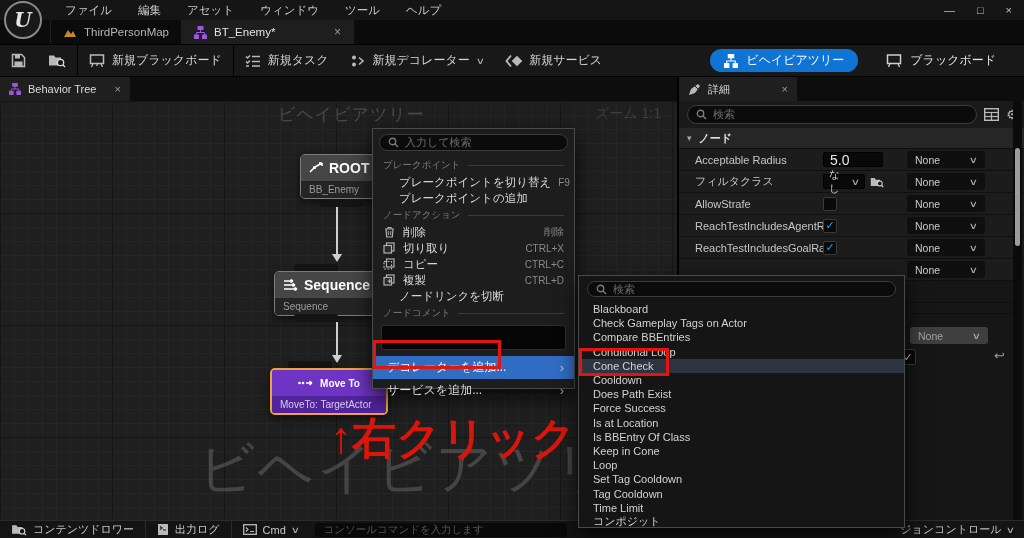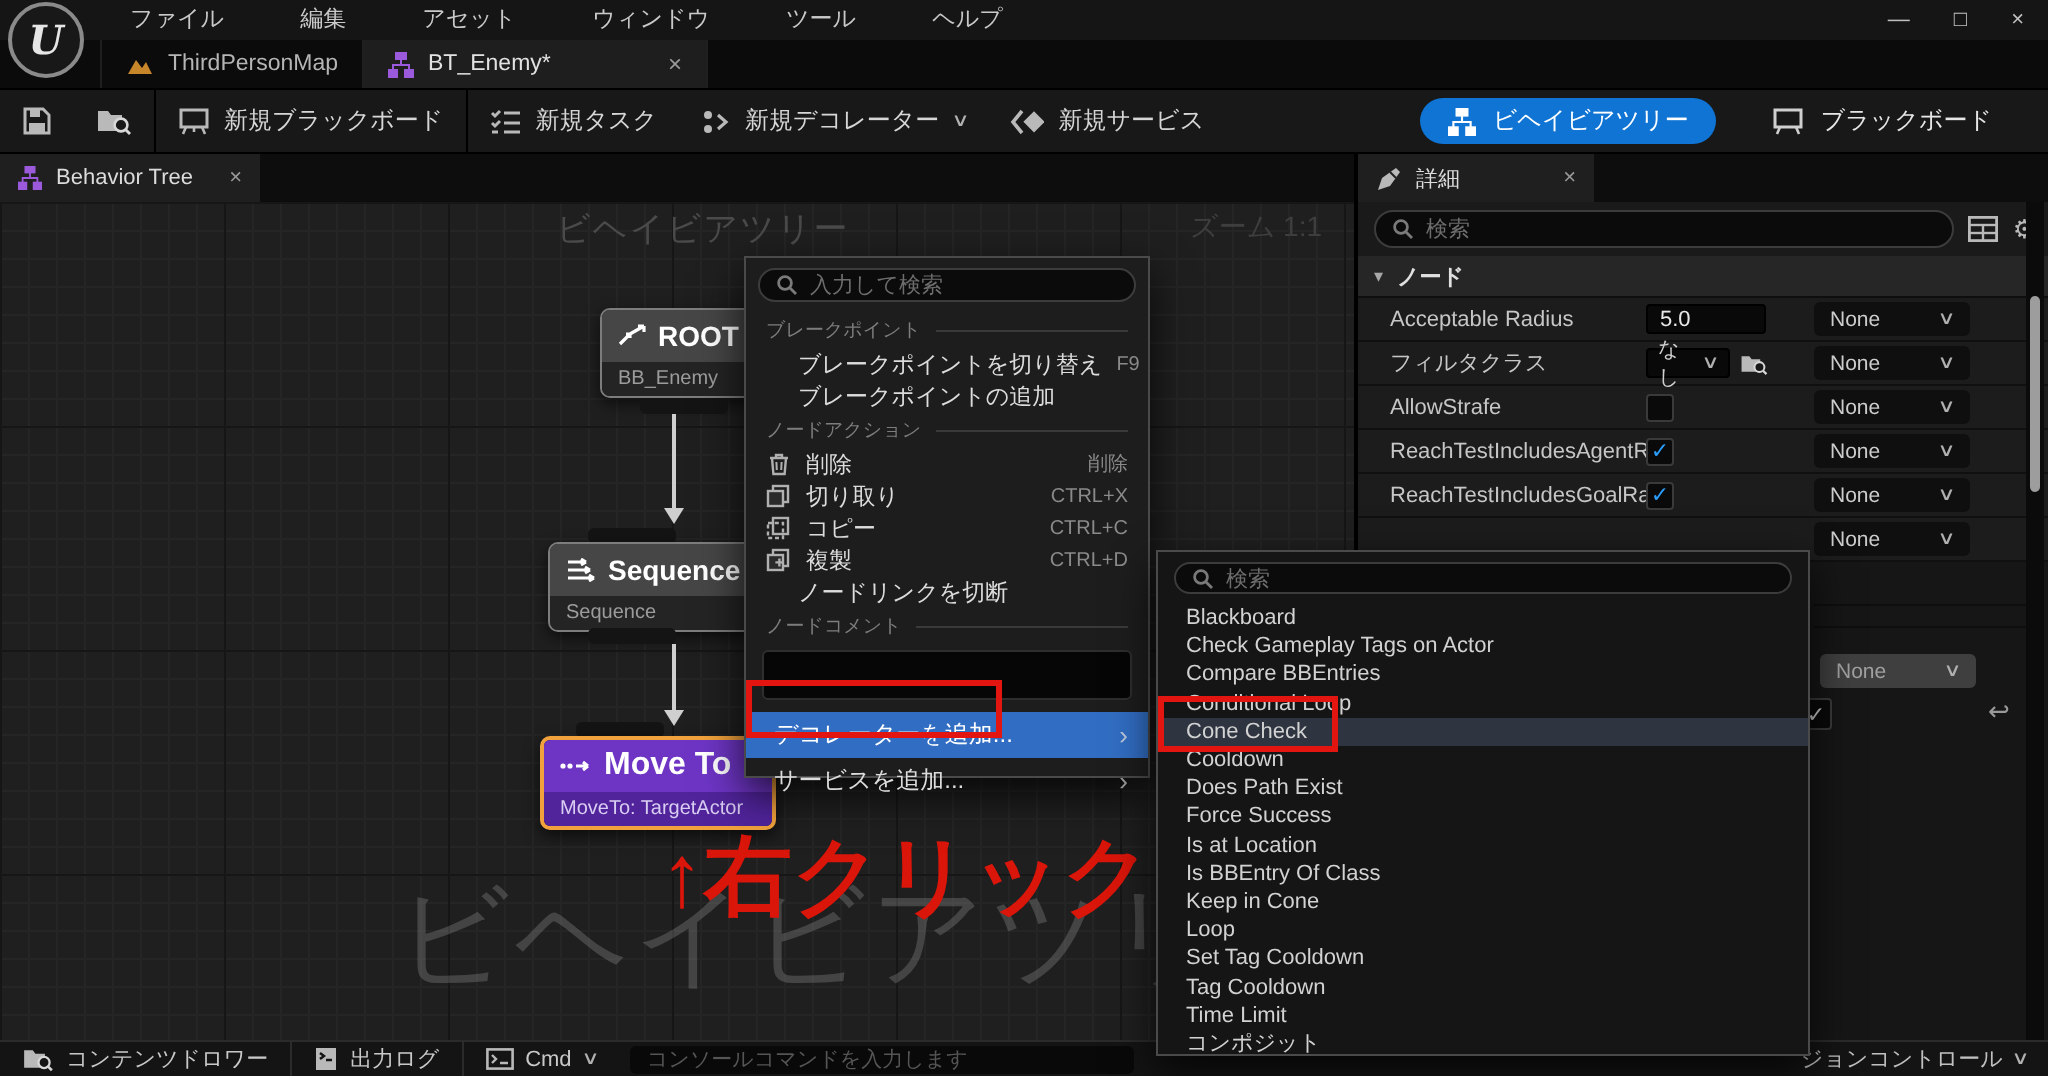--- a/index.html
+++ b/index.html
@@ -3,21 +3,21 @@
 <meta charset="utf-8">
 <style>
   html,body{margin:0;padding:0;background:#000;}
   *{box-sizing:border-box;font-family:"Liberation Sans","DejaVu Sans",sans-serif;}
   #app{position:relative;width:1024px;height:538px;background:#111;overflow:hidden;color:#cfcfcf;}
   .abs{position:absolute;}
   svg{display:block;}
 
   
   .menubar{left:0;top:0;width:1024px;height:20px;background:#151515;display:flex;align-items:center;}
-  .menu-items{display:flex;margin-left:52px;gap:12px;text-align:center;}
+  .menu-items{display:flex;margin-left:52px;gap:0;text-align:center;}
   .menu-item{padding:0 13px;font-size:11.5px;color:#c9c9c9;line-height:20px;}
   .winctl{margin-left:auto;display:flex;gap:22px;padding-right:12px;color:#c0c0c0;font-size:11px;}
   .logo{left:4px;top:1px;width:38px;height:38px;border-radius:50%;background:#181818;border:2px solid #8a8a8a;z-index:40;display:flex;align-items:center;justify-content:center;}
   .logo span{font-family:"DejaVu Serif","Liberation Serif",serif;font-style:italic;font-weight:bold;font-size:20px;color:#e6e6e6;}
 
   
   .tabbar{left:0;top:20px;width:1024px;height:25px;background:#0b0b0b;display:flex;align-items:stretch;border-bottom:1px solid #000;}
   .atab{display:flex;align-items:center;gap:7px;padding:0 12px;font-size:11.5px;color:#b5b5b5;border-right:1px solid #1f1f1f;}
   .atab.first{margin-left:50px;border-left:1px solid #1f1f1f;}
   .atab.active{background:#1e1e1e;color:#e2e2e2;width:172px;}
@@ -51,21 +51,21 @@
   .wm-big{left:198px;top:330px;font-size:56px;color:rgba(145,145,145,0.32);letter-spacing:2px;white-space:nowrap;}
 
   
   .node{border-radius:5px;overflow:hidden;box-shadow:0 3px 8px rgba(0,0,0,.6);}
   .node .hd{display:flex;align-items:center;gap:6px;padding:0 8px;height:26px;font-weight:bold;color:#fff;}
   .node .bd{padding:1px 8px;font-size:10px;height:17px;display:flex;align-items:center;}
   .gray .hd{background:#464646;font-size:14px;}
   .gray{border:1px solid #7d7d7d;}
   .gray .bd{background:#242424;color:#9c9c9c;}
   .purple{border:2px solid #f2a23c;}
-  .purple .hd{background:#6e35c5;font-size:16px;}
+  .purple .hd{background:#6e35c5;font-size:10px;justify-content:center;}
   .purple .bd{background:#51249c;color:#d9cdf2;}
   .conn{background:#141414;border-radius:3px;}
   .wire{width:2px;background:#cfcfcf;}
   .arrowhead{width:0;height:0;border-left:5px solid transparent;border-right:5px solid transparent;border-top:8px solid #cfcfcf;}
   .annot-red{color:#da150a;font-size:44px;font-weight:600;white-space:nowrap;}
 
   
   .cmenu{left:372px;top:128px;width:203px;height:261px;background:#1d1d1d;border:1px solid #4a4a4a;z-index:10;box-shadow:0 8px 20px rgba(0,0,0,.75);padding:5px 0 0 0;}
   .searchpill{display:flex;align-items:center;gap:6px;background:#0b0b0b;border:1px solid #3c3c3c;border-radius:9px;padding:0 8px;color:#6d6d6d;font-size:11px;}
   .cmenu .searchpill{margin:0 6px 5px 6px;height:17px;}
@@ -96,21 +96,21 @@
   .dtabrow{left:0;top:0;width:347px;height:24px;background:#0d0d0d;display:flex;}
   .dtab{display:flex;align-items:center;gap:7px;width:118px;padding:0 9px;background:#1f1f1f;font-size:11px;color:#dcdcdc;}
   .dtab .close{margin-left:auto;color:#999;font-size:11px;}
   .dsearchrow{left:0;top:24px;width:347px;height:27px;background:#1a1a1a;display:flex;align-items:center;gap:7px;padding:0 8px;}
   .dsearchrow .searchpill{flex:1;height:19px;border-radius:10px;}
   .dsec{left:0;top:51px;width:347px;height:21px;background:#262626;display:flex;align-items:center;gap:7px;padding:0 8px;font-size:11px;font-weight:bold;color:#e0e0e0;border-bottom:1px solid #0e0e0e;}
   .dsec .tri{font-size:9px;color:#a8a8a8;}
   .drows{left:0;top:72px;width:347px;}
   .drow{display:grid;grid-template-columns:128px 84px 86px;align-items:center;height:22px;background:#1c1c1c;border-bottom:1px solid #101010;padding-left:16px;}
   .dlabel{font-size:11px;color:#c6c6c6;white-space:nowrap;overflow:hidden;}
-  .dinput{width:60px;height:15px;background:#090909;border:1px solid #000;border-radius:2px;color:#e8e8e8;font-size:11px;display:flex;align-items:center;padding:0 6px;}
+  .dinput{width:60px;height:15px;background:#090909;border:1px solid #000;border-radius:2px;color:#e8e8e8;font-size:14px;display:flex;align-items:center;padding:0 6px;}
   .dselect{width:42px;height:15px;background:#090909;border:1px solid #000;border-radius:2px;color:#d0d0d0;font-size:10.5px;display:flex;align-items:center;padding:0 5px;gap:4px;}
   .dselect .chev{margin-left:auto;}
   .dchk{width:14px;height:14px;background:#0a0a0a;border:1px solid #3a3a3a;border-radius:2px;display:flex;align-items:center;justify-content:center;font-size:11px;color:#2a9fff;font-weight:bold;}
   .dnone{width:78px;height:17px;background:#0f0f0f;border-radius:3px;color:#cccccc;font-size:10.5px;display:flex;align-items:center;padding:0 8px;gap:4px;}
   .dnone .chev{margin-left:auto;}
   .dnone.disabled{background:#3f3f3f;color:#a0a0a0;}
   .ctrlcell{display:flex;align-items:center;gap:5px;}
   .hairline{height:1px;background:#0e0e0e;}
   .scrolltrack{left:334px;top:24px;width:9px;height:419px;background:#0b0b0b;}
   .scrollthumb{left:336px;top:71px;width:5px;height:98px;background:#9d9d9d;border-radius:3px;}

